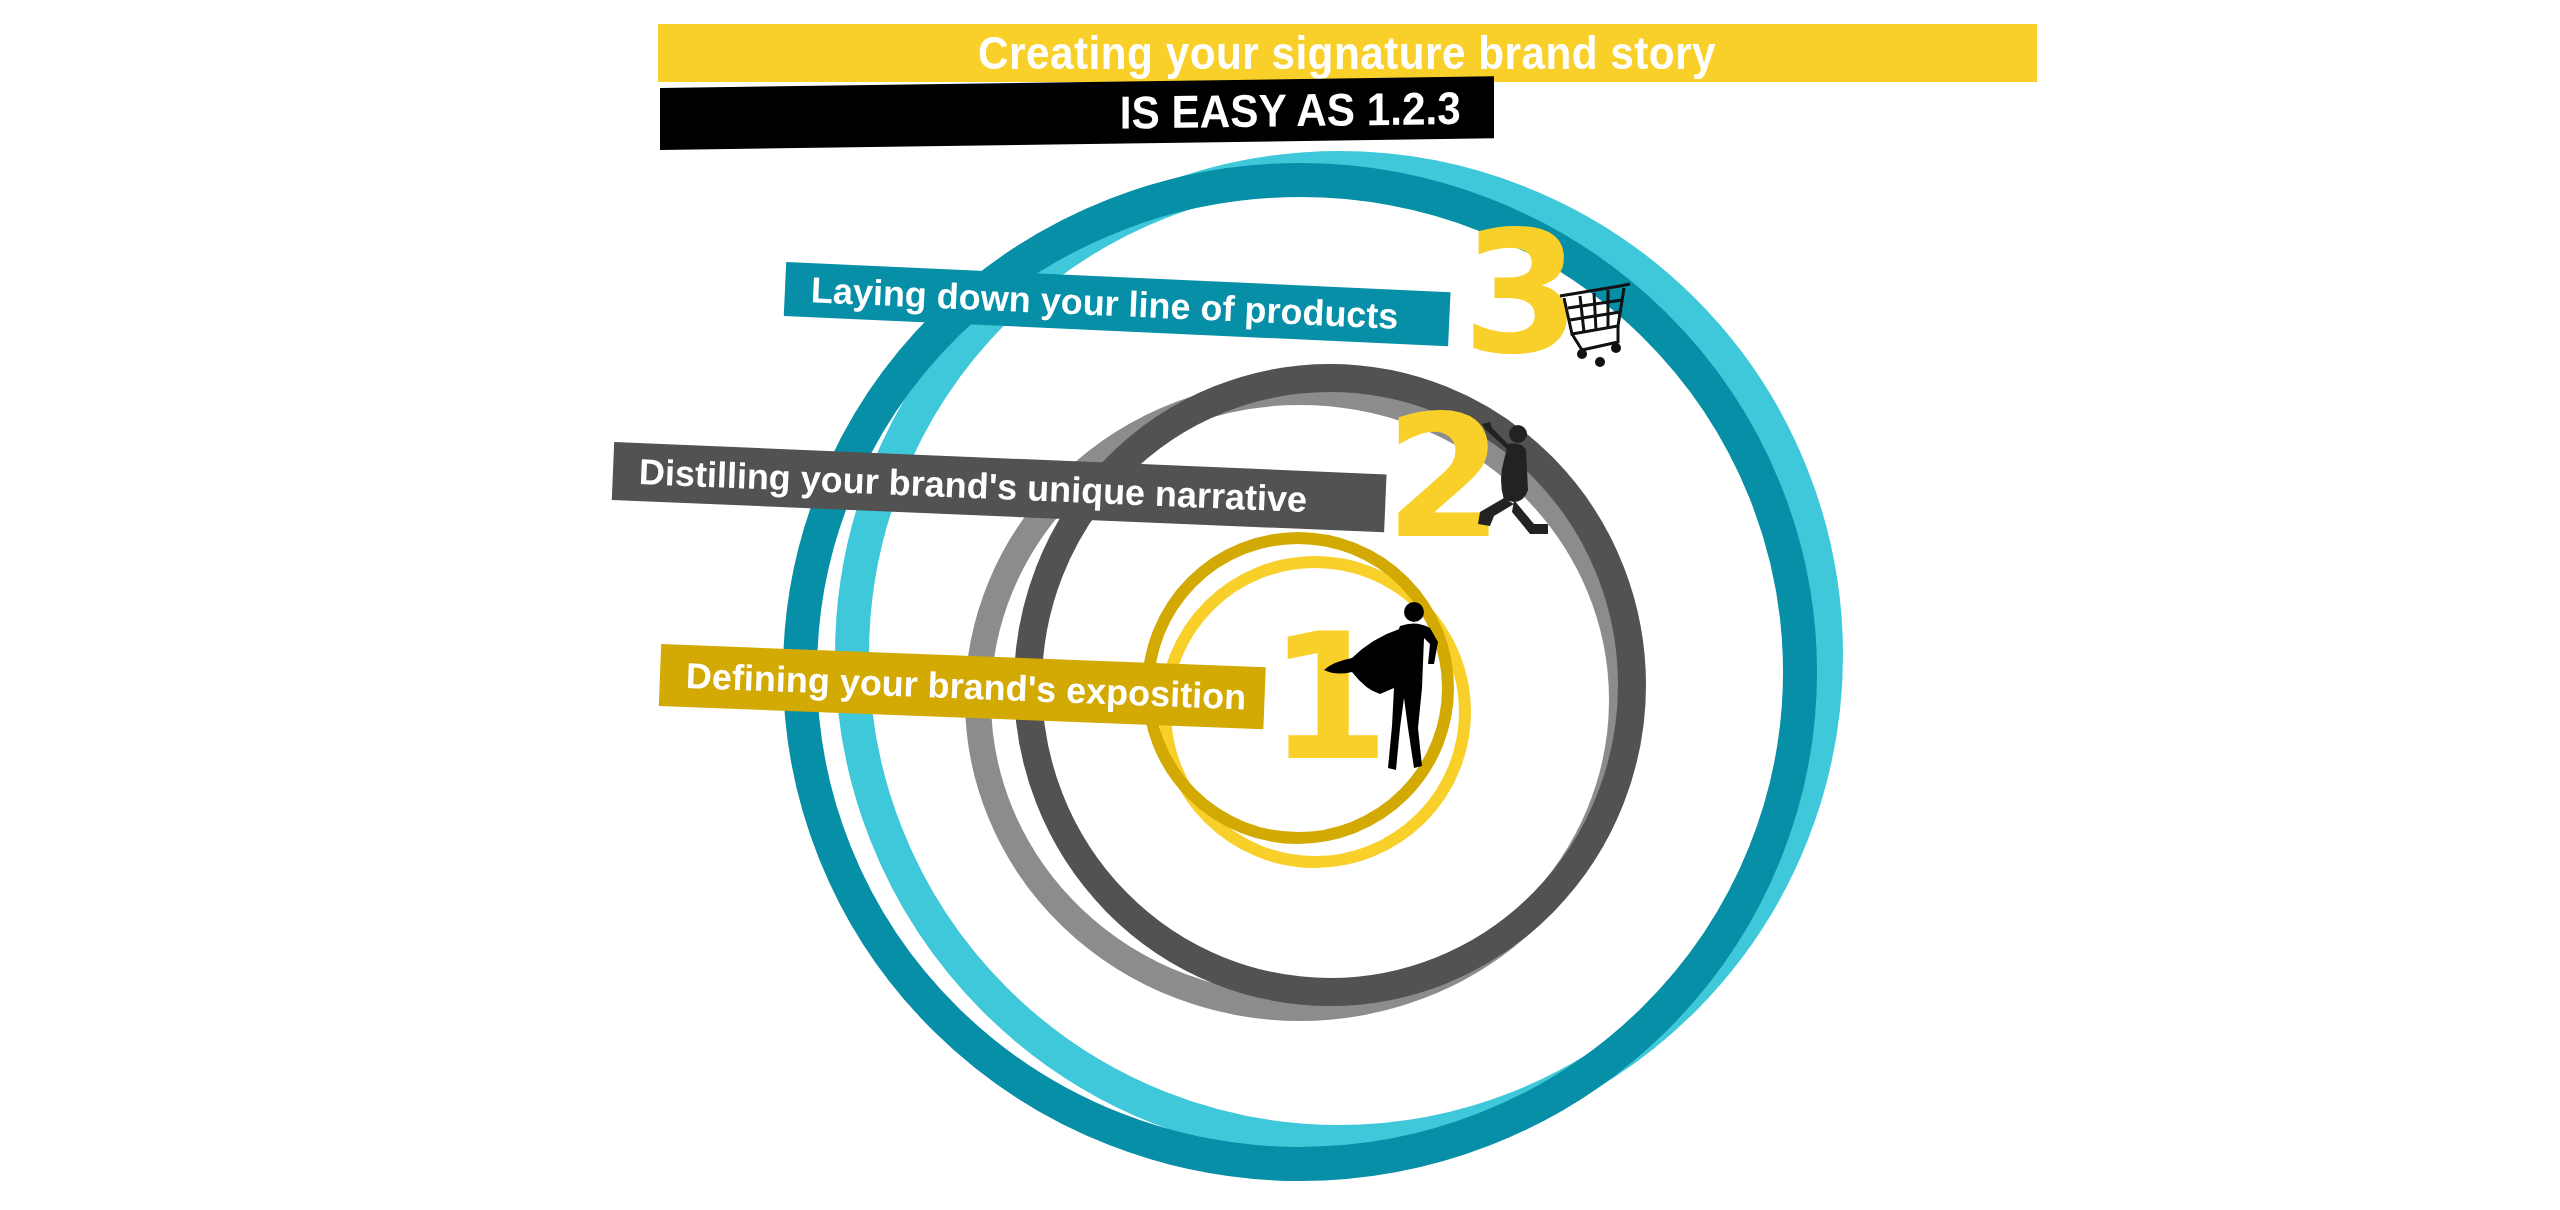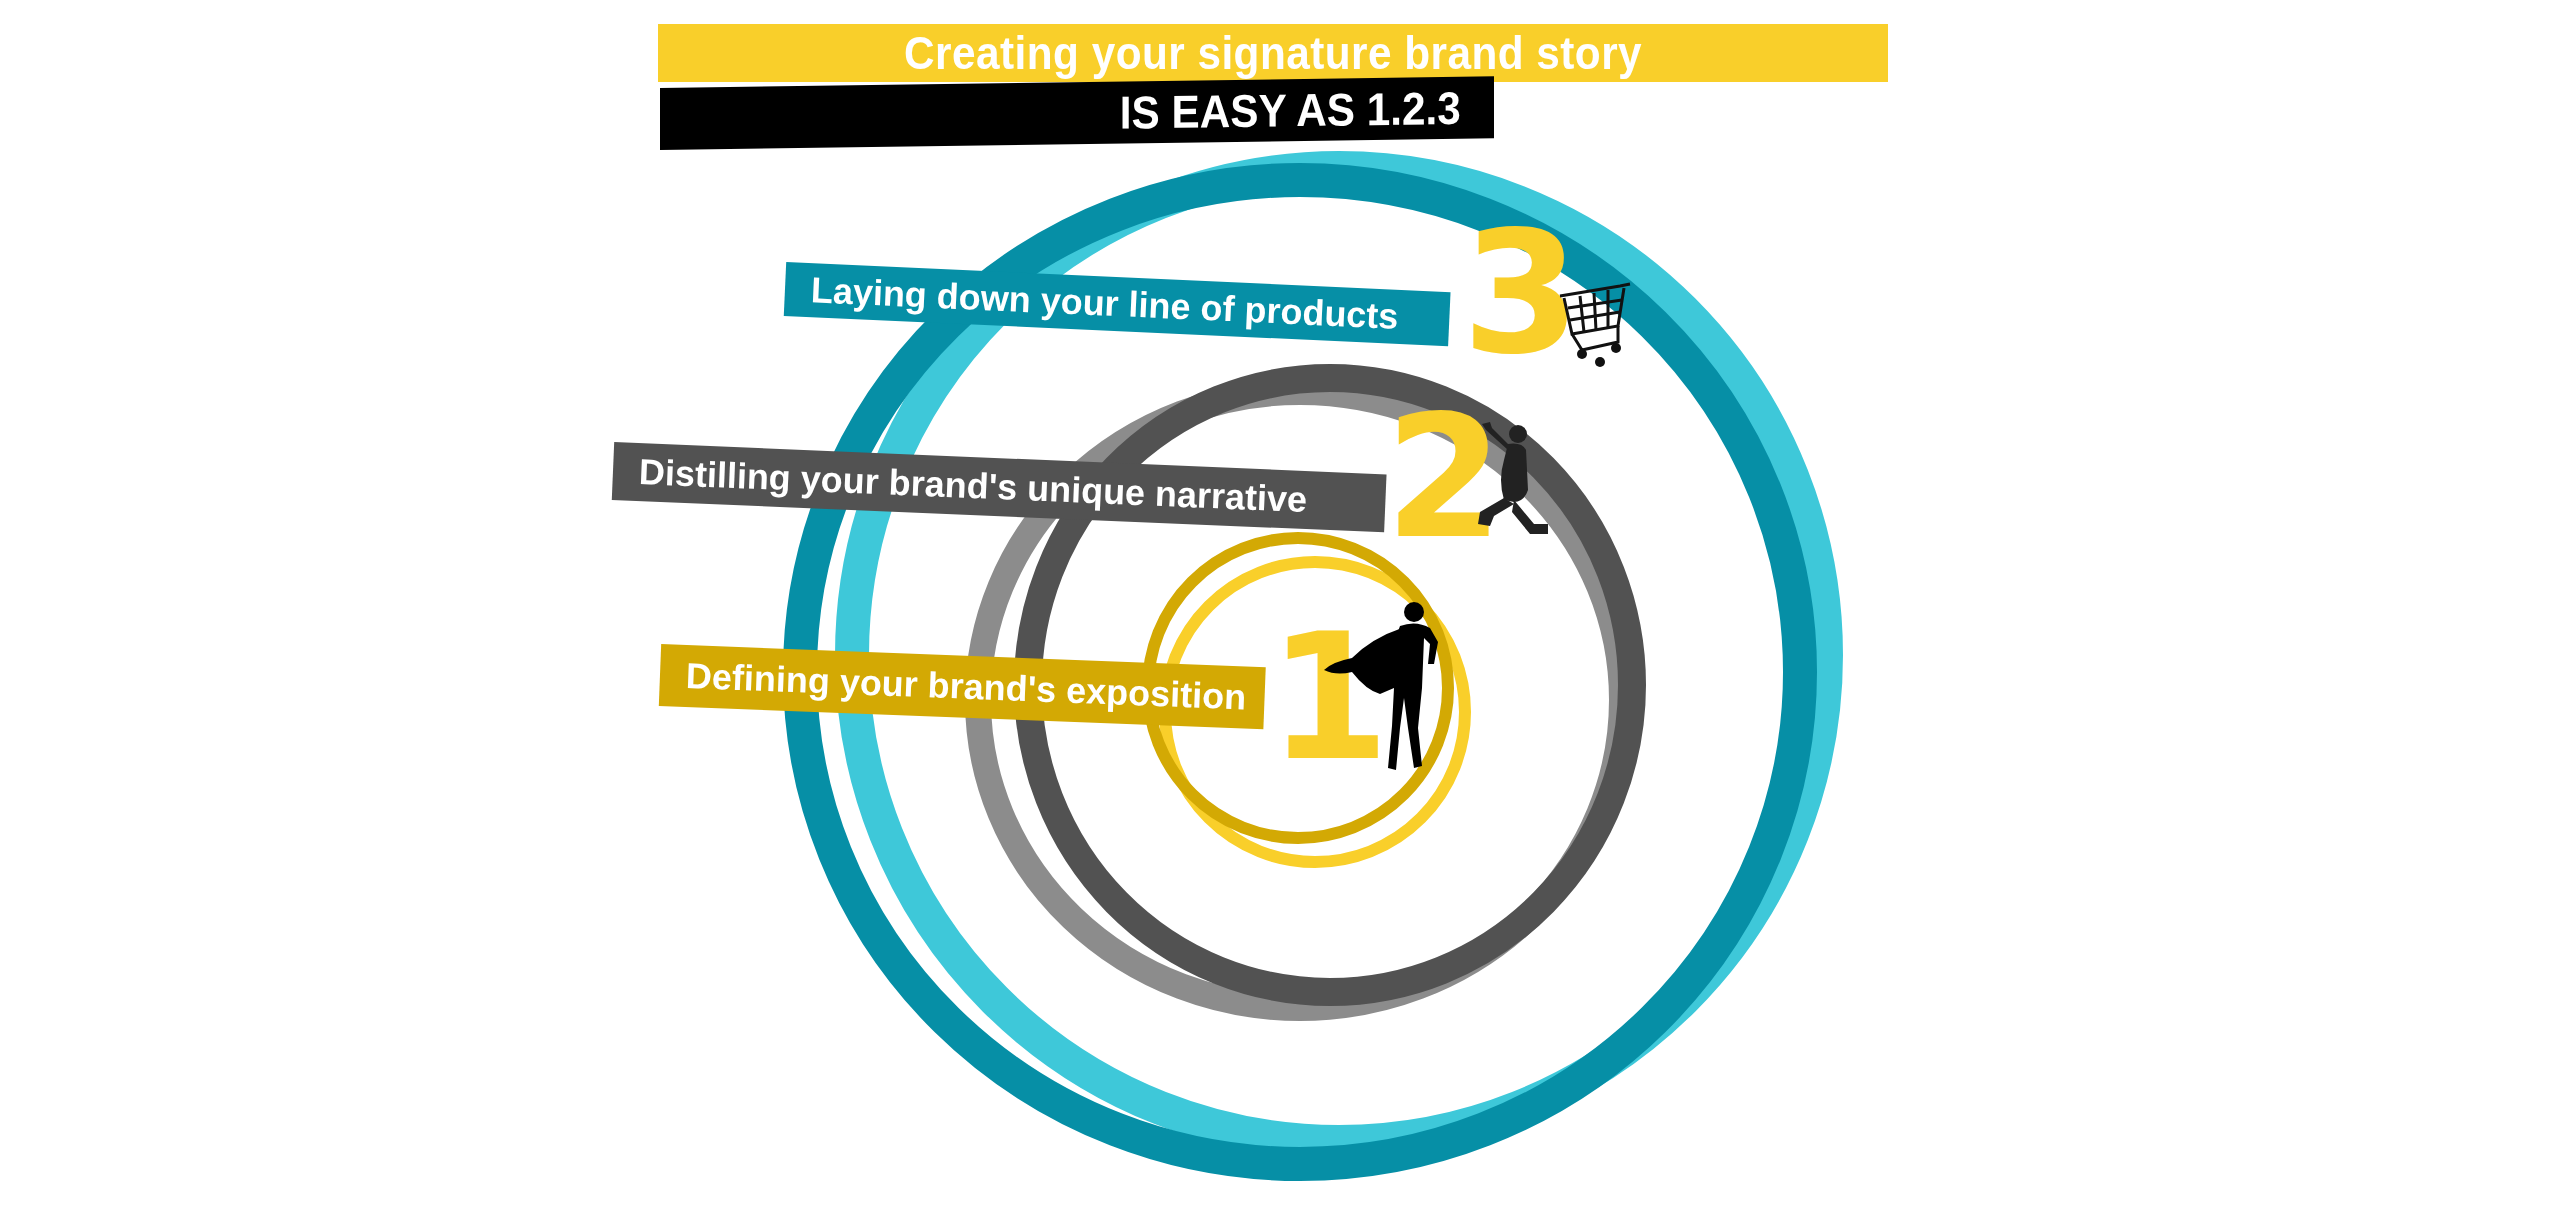--- a/index.html
+++ b/index.html
@@ -1,20 +1,20 @@
 <!DOCTYPE html>
 <html><head>
 <meta charset="utf-8">
 <style>
   html, body { margin: 0; padding: 0; background: #ffffff; }
   body { width: 2560px; height: 1210px; position: relative; overflow: hidden;
          font-family: "Liberation Sans", "DejaVu Sans", sans-serif; }
   .abs { position: absolute; }
   #rings { position: absolute; left: 0; top: 0; width: 2560px; height: 1210px; }
-  .title-bar { left: 658px; top: 24px; width: 1230px; height: 58px; background: #f9cf2a;
+  .title-bar { left: 658px; top: 24px; width: 1379px; height: 58px; background: #f9cf2a;
                display: flex; align-items: center; justify-content: center; }
   .title-bar span { color: #ffffff; font-weight: bold; font-size: 46px; letter-spacing: 0.5px;
                     transform: scaleX(0.92); white-space: nowrap; }
   .sub-bar { left: 660px; top: 88px; width: 834px; height: 62px; background: #000000;
              transform: skewY(-0.8deg); transform-origin: left top;
              display: flex; align-items: center; justify-content: flex-end; padding-right: 18px; box-sizing: border-box; }
   .sub-bar span { color: #ffffff; font-weight: bold; font-size: 46px; white-space: nowrap; transform: scaleX(0.92); }
   .label { height: 54px; display: flex; align-items: center; box-sizing: border-box; padding-left: 26px;
            color: #ffffff; font-weight: bold; font-size: 36px; white-space: nowrap; transform-origin: left center; }
   .label-3 { left: 785px; top: 262px; width: 665px; background: #068fa6; transform: rotate(2.6deg); }

